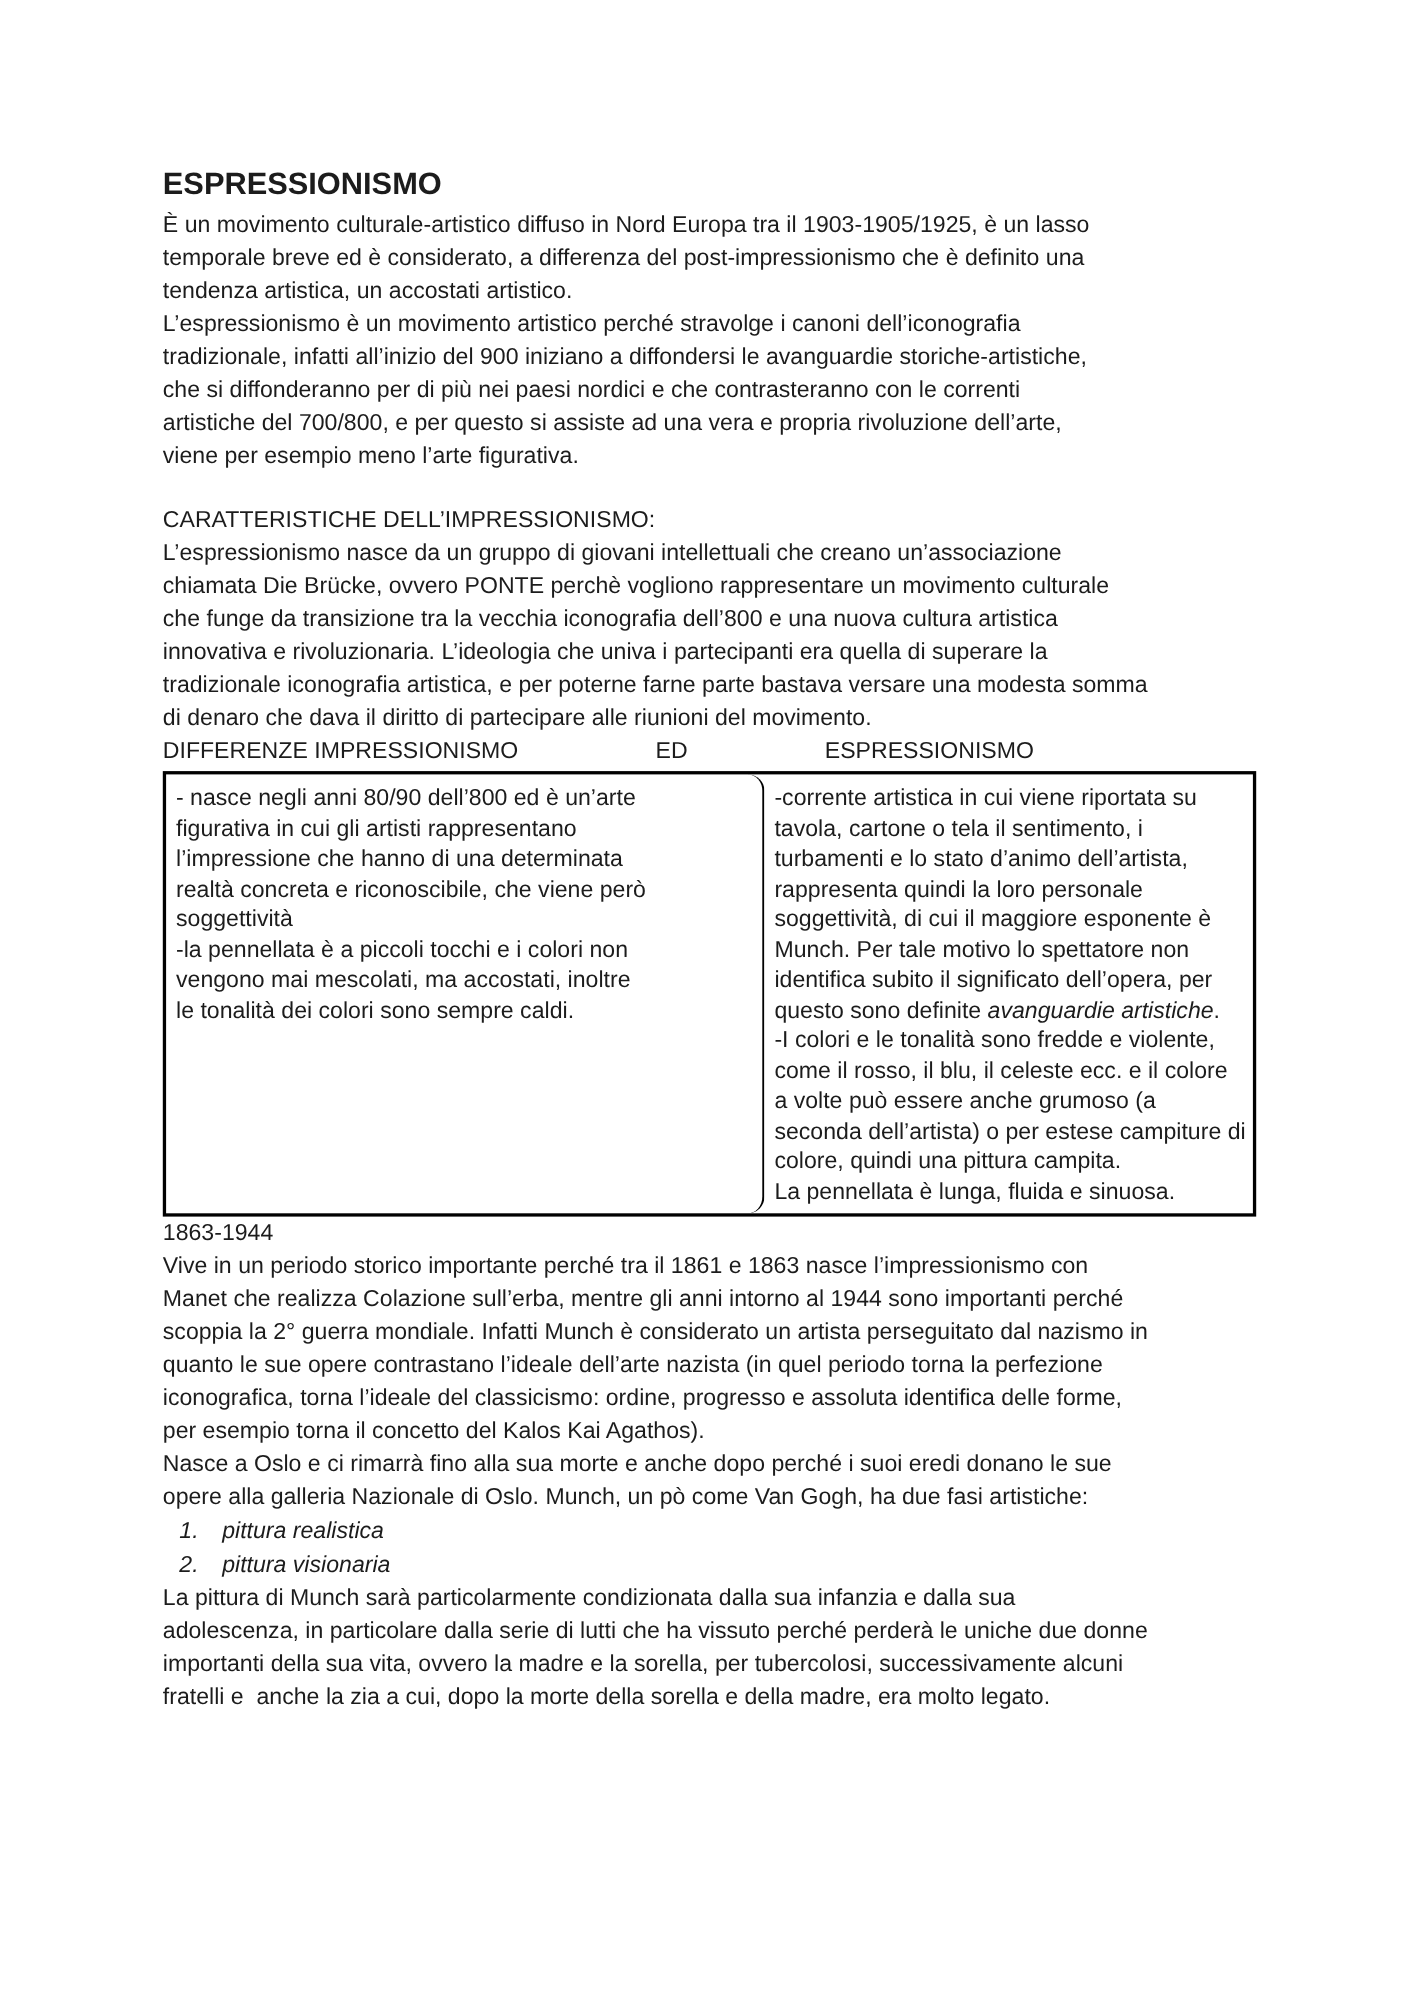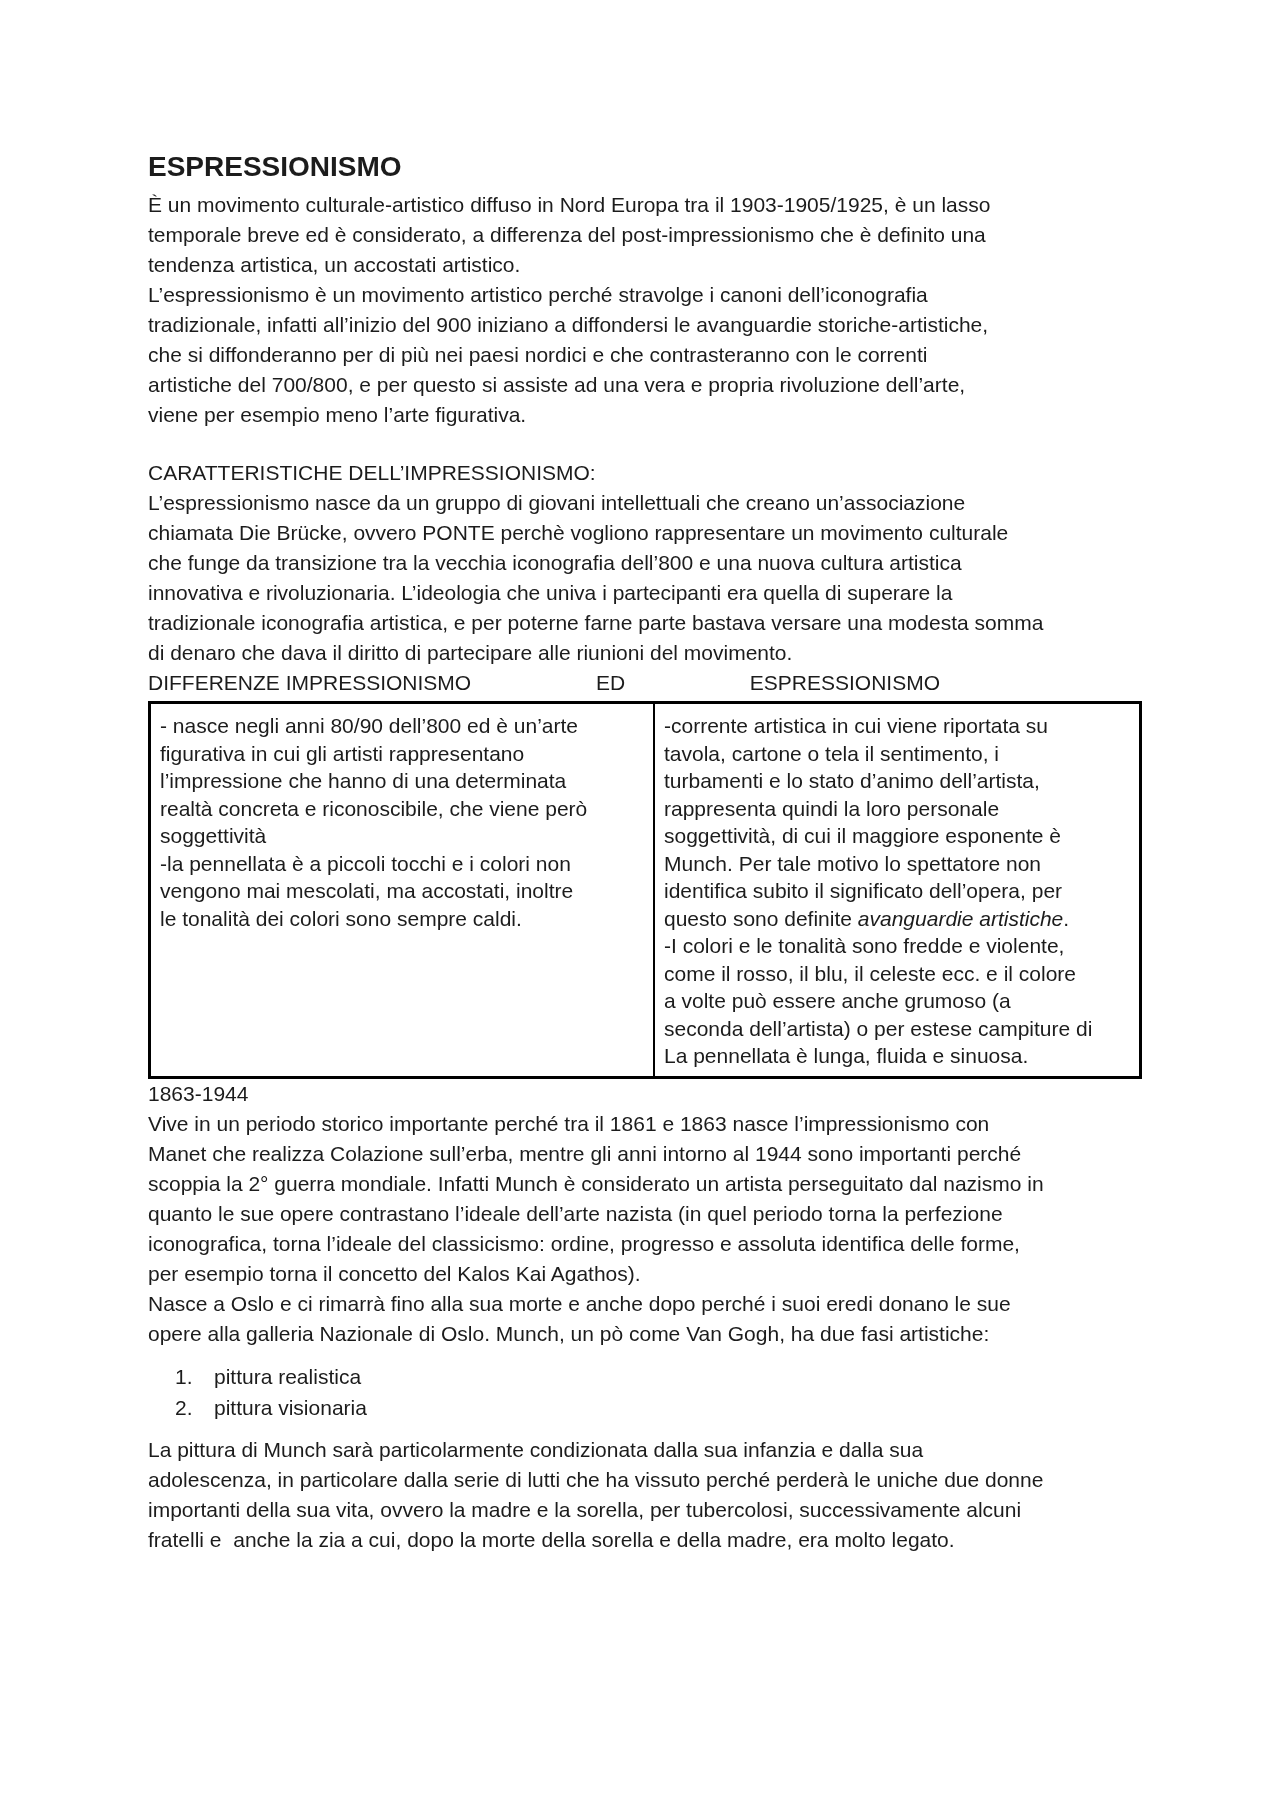--- a/index.html
+++ b/index.html
@@ -16,23 +16,23 @@
   .diff-header{
     display:flex;justify-content:space-between;align-items:baseline;
     width:792px;font-size:21px;line-height:30px;white-space:nowrap;
   }
   .cmp{
     display:flex;width:994px;margin-top:3px;
     border:3px solid #000;box-sizing:border-box;
   }
   .cell{box-sizing:border-box;padding:8px 6px 6px 9px;}
   .cell .ln{line-height:27.5px;font-size:21px;}
-  .c-left{width:504px;border-right:2px solid #000;}
+  .c-left{width:544px;border-right:2px solid #000;border-radius:15px;}
   .c-right{flex:1;}
-  .list{margin:12px;}
+  .list{margin:0;font-style:italic;}
   .list-item{font-size:21px;line-height:31px;white-space:nowrap;padding-left:15px;}
   .list-item .num{display:inline-block;width:39px;}
   b{font-weight:normal;}
   i{font-style:italic;}
 </style>
 </head>
 <body>
 
 <div class="page">
 
@@ -84,20 +84,21 @@
         <div class="ln">turbamenti e lo stato d’animo dell’artista,</div>
         <div class="ln">rappresenta quindi la loro personale</div>
         <div class="ln"><b>soggettività</b>, di cui il maggiore esponente è</div>
         <div class="ln">Munch. Per tale motivo lo spettatore non</div>
         <div class="ln">identifica subito il significato dell’opera, per</div>
         <div class="ln">questo sono definite <i>avanguardie artistiche</i>.</div>
         <div class="ln">-I colori e le tonalità sono fredde e violente,</div>
         <div class="ln">come il rosso, il blu, il celeste ecc. e il colore</div>
         <div class="ln">a volte può essere anche grumoso (a</div>
         <div class="ln">seconda dell’artista) o per estese campiture di</div>
+        <div class="ln">colore, quindi una pittura campita.</div>
         <div class="ln">La pennellata è lunga, fluida e sinuosa.</div>
       </div>
   </div>
 
   <div class="ln">1863-1944</div>
 
   <div class="para">
       <div class="ln">Vive in un periodo storico importante perché tra il 1861 e 1863 nasce l’impressionismo con</div>
       <div class="ln">Manet che realizza Colazione sull’erba, mentre gli anni intorno al 1944 sono importanti perché</div>
       <div class="ln">scoppia la 2° guerra mondiale. Infatti Munch è considerato un artista perseguitato dal nazismo in</div>

